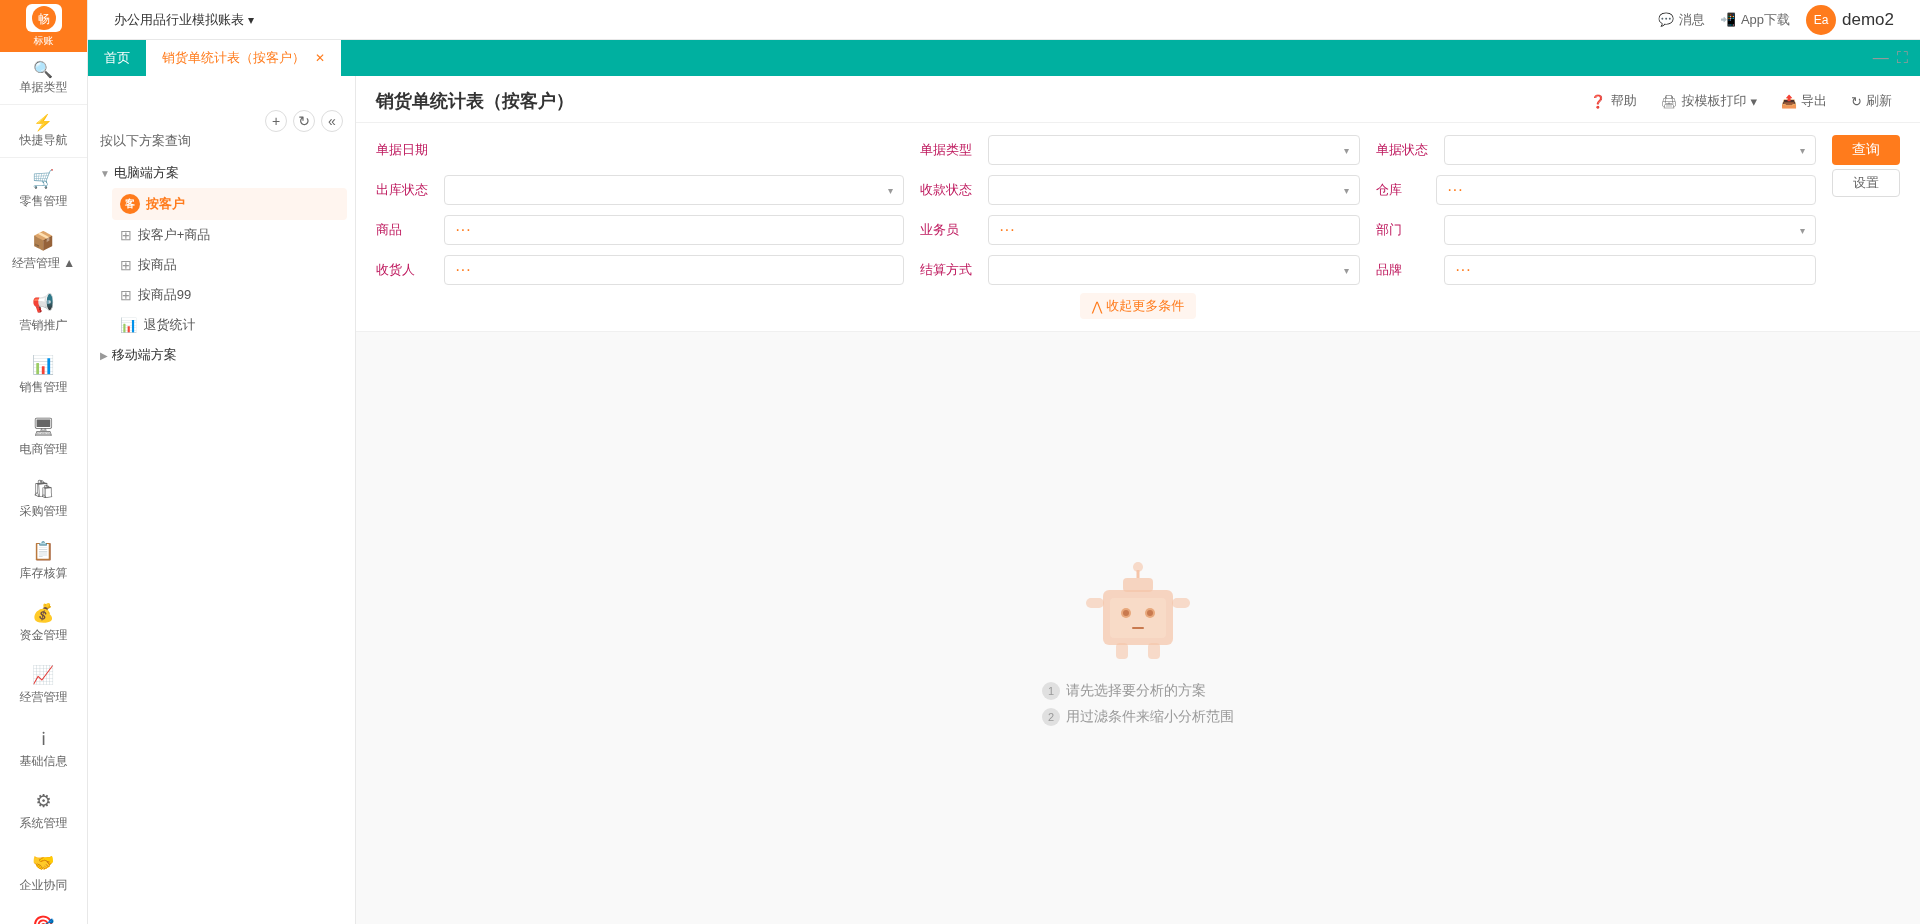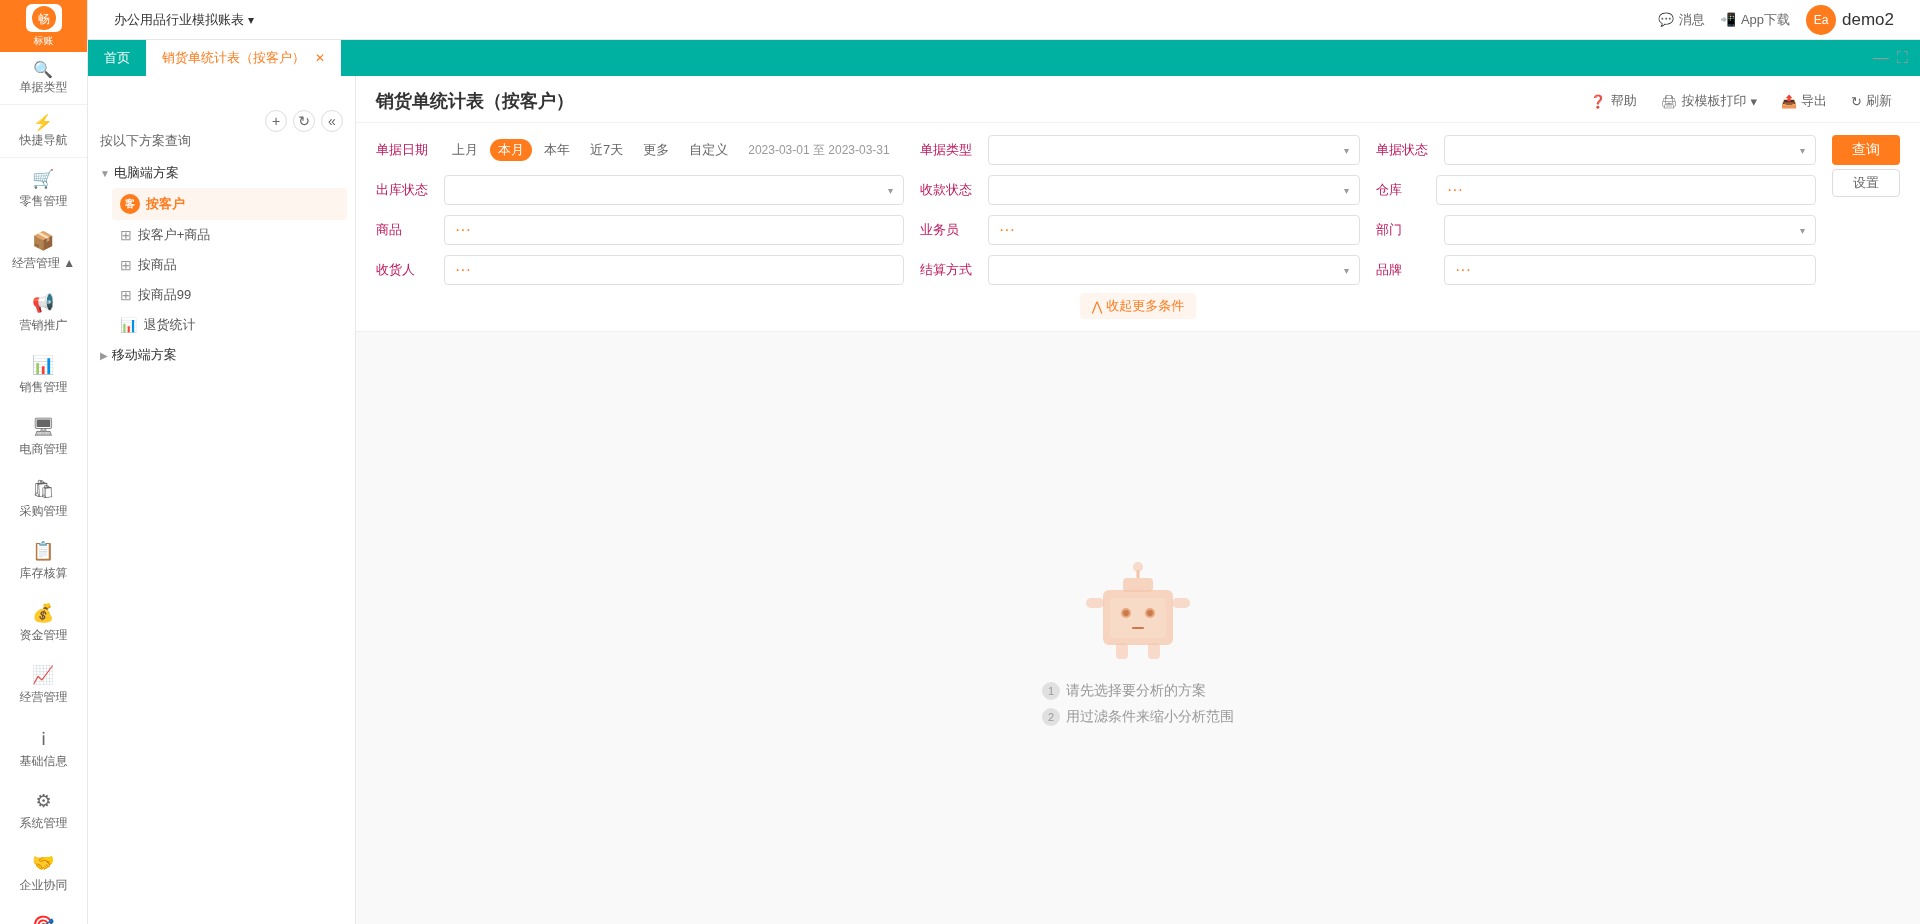--- a/index.html
+++ b/index.html
@@ -297,29 +297,20 @@
       </div>
 
       <div class="filter-area">
         <div class="filter-section">
           <div class="filter-fields">
 
             <div class="filter-row">
 
               <div style="display:flex;align-items:center;gap:8px;flex:1.2;">
                 <span class="filter-label">单据日期</span>
-                <div class="filter-date-tabs">
-                  <div class="date-tab">上月</div>
-                  <div class="date-tab active">本月</div>
-                  <div class="date-tab">本年</div>
-                  <div class="date-tab">近7天</div>
-                  <div class="date-tab">更多</div>
-                  <div class="date-tab">自定义</div>
-                  <span class="date-range">2023-03-01 至 2023-03-31</span>
-                </div>
               </div>
 
               <div style="display:flex;align-items:center;gap:8px;flex:1;justify-content:space-between;">
                 <span class="filter-label">单据类型</span>
                 <div class="filter-select">
                   <span class="filter-select-placeholder"></span>
                   <span class="filter-select-arrow">▾</span>
                 </div>
               </div>
 

